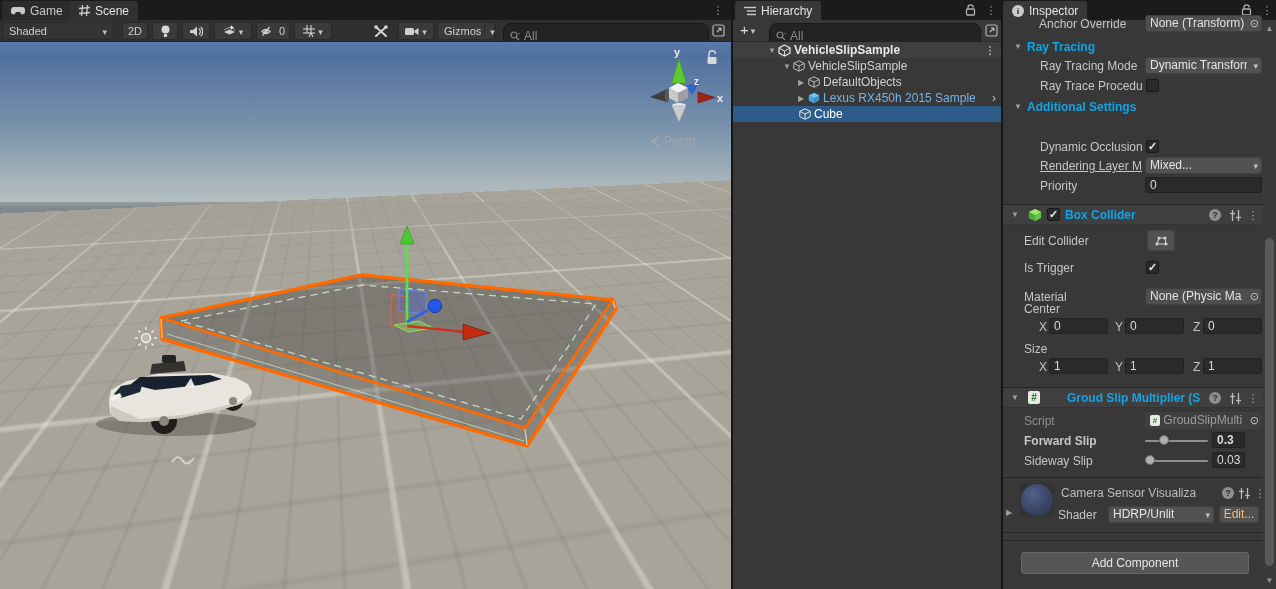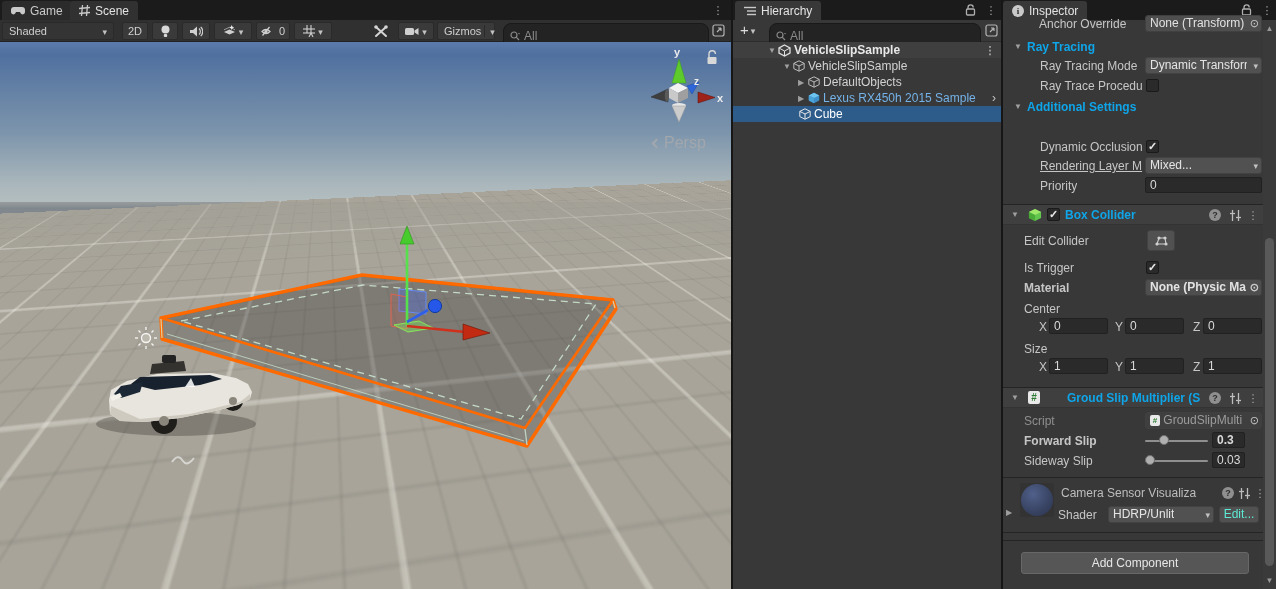--- a/index.html
+++ b/index.html
@@ -32,21 +32,21 @@
   .drop .dv { display:inline-block; max-width:calc(100% - 10px); overflow:hidden; white-space:nowrap; }
   .drop .dc { position:absolute; right:3px; top:0; }
   .objfield { position:absolute; height:17px; background:#4e4e4e; border:1px solid #404040; border-radius:3px;
           color:#e2e2e2; line-height:15px; padding:0 14px 0 4px; overflow:hidden; white-space:nowrap; }
   .objfield .picker { position:absolute; right:2px; top:0px; color:#c9c9c9; font-size:11px; }
   .objfield .picker::after { content:"\2299"; }
   .tfield { position:absolute; height:16px; background:#2a2a2a; border:1px solid #212121; border-radius:2px;
           color:#dadada; line-height:14px; padding:0 4px; overflow:hidden; white-space:nowrap; }
   .ilabel { position:absolute; color:#c6c6c6; line-height:18px; height:18px; overflow:hidden; white-space:nowrap; }
   .bold { font-weight:bold; color:#0ea5e9; }
-  .hbtn { background:#515151; border:1px solid #424242; border-radius:3px; color:#5eead4; }
+  .hbtn { background:#515151; border:1px solid #424242; border-radius:3px; color:#fdba74; }
   .searchpill { position:absolute; height:16px; background:#232323; border:1px solid #191919; border-radius:8px;
           display:flex; align-items:center; gap:3px; padding:12px 6px; color:#8a8a8a; }
   .maxicon { position:absolute; width:13px; height:13px; }
   
   .scenepanel { position:absolute; left:0; top:0; width:731px; height:589px; background:#303030;border-radius:27px; }
   .scenetoolbar { position:absolute; left:0; top:20px; width:731px; height:22px; background:#303030;
                   border-bottom:1px solid #222; }
   .tbtn { position:absolute; top:2px; height:18px; background:#3a3a3a; border:1px solid #2a2a2a;
           border-radius:2px; display:flex; align-items:center; justify-content:center; gap:3px;
           color:#cfcfcf; font-size:11px; }
@@ -61,21 +61,21 @@
          transform-origin:50% 0; transform:rotateX(63deg) rotateZ(-6deg);
          background-color:#a8a49a;
          background-image:
            repeating-linear-gradient(0deg,  rgba(238,235,226,.42) 0 2px, transparent 2px 64px),
            repeating-linear-gradient(90deg, rgba(238,235,226,.42) 0 2px, transparent 2px 64px),
            repeating-linear-gradient(0deg,  rgba(70,70,62,.10) 0 1px, transparent 1px 16px),
            repeating-linear-gradient(90deg, rgba(70,70,62,.10) 0 1px, transparent 1px 16px); }
   .groundfade { position:absolute; left:0; top:160px; width:731px; height:390px;
          background:linear-gradient(rgba(160,158,150,.6), rgba(160,158,150,0) 14%); pointer-events:none; }
   .overlay { position:absolute; left:0; top:0; width:731px; height:547px; }
-  .persplabel { position:absolute; left:653px; top:92px; color:#a2a7ad; font-size:16px;
+  .persplabel { position:absolute; left:653px; top:92px; color:#a2a7ad; font-size:12px;
          display:flex; align-items:center; gap:4px; }
   .chevl { width:7px; height:7px; border-left:2px solid #a2a7ad; border-bottom:2px solid #a2a7ad;
          transform:rotate(45deg); }
   
   .hierpanel { position:absolute; left:731px; top:0; width:270px; height:589px; background:#383838;
          border-left:2px solid #161616; }
   .hiertoolbar { position:absolute; left:0; top:20px; width:100%; height:22px; background:#383838;
          border-bottom:1px solid #2c2c2c; }
   .hrow { position:absolute; left:0; width:100%; height:16px; display:flex; align-items:center;
           white-space:nowrap; }
@@ -477,21 +477,21 @@
             <circle cx="5" cy="3" r="1.6" fill="#cfcfcf"></circle>
             <circle cx="11" cy="3" r="1.6" fill="#cfcfcf"></circle>
             <circle cx="12" cy="9" r="1.6" fill="#cfcfcf"></circle>
           </svg>
       </div>
     </div>
     <div class="irow" style="top:259px;">
       <span class="ilabel" style="left:21px;">Is Trigger</span>
       <span class="cb checked" style="position:absolute; left:143px; top:2px;"></span>
     </div>
-    <div class="irow" style="top:279px;font-weight:bold;">
+    <div class="irow" style="top:288px;">
       <span class="ilabel" style="left:21px;">Material</span>
       <div class="objfield" style="left:142px; width:117px;">
         <span>None (Physic Ma</span>
         <span class="picker"></span>
       </div>
     </div>
     <div class="irow" style="top:300px;">
       <span class="ilabel" style="left:21px;">Center</span>
     </div>
     <div class="irow" style="top:318px;">

